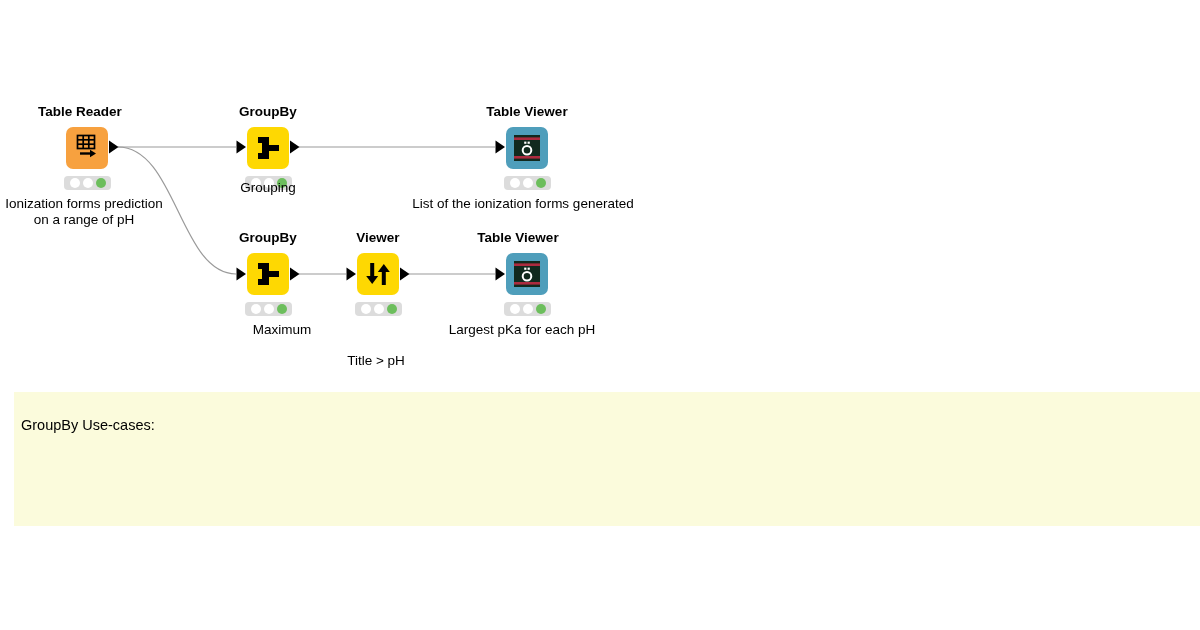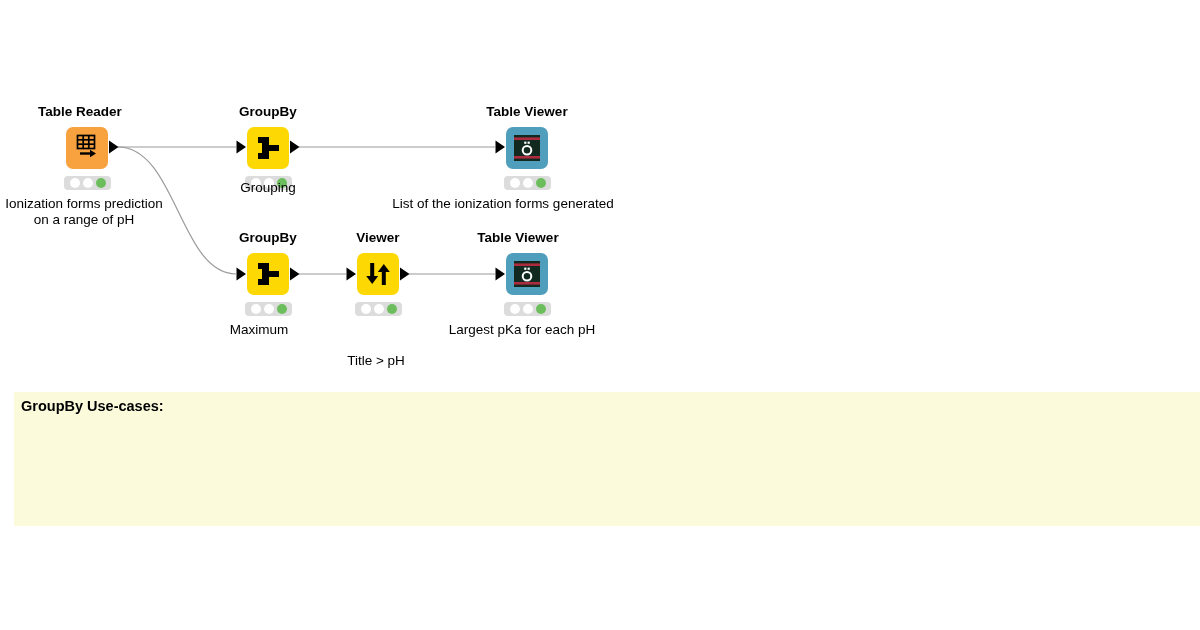--- a/index.html
+++ b/index.html
@@ -27,21 +27,21 @@
     position:absolute; width:47px; height:14px; border-radius:4px; z-index:2;
     display:flex; align-items:center; justify-content:center; gap:3px;
     background:#DCDCDC;
   }
   .status .dot { width:10px; height:10px; border-radius:50%; background:#ffffff; }
   .annotation {
     position:absolute; left:14px; top:392px; width:1186px; height:134px; z-index:0;
     background:#FBFBDC; box-sizing:border-box; padding:5px 10px 5px 7px;
     font-size:14.5px; line-height:19px;
   }
-  .annotation .heading { font-weight:bold; }
+  .annotation .heading { font-weight:normal;margin-top:19px; }
   .annotation .body { white-space:pre-line; }
 </style>
 </head>
 <body>
 
 <div class="canvas">
 
   <svg class="wires" viewBox="0 0 1200 630">
     <g stroke="#9A9A9A" stroke-width="1.2" fill="none">
       <path d="M118,147 L236,147"></path>
@@ -112,39 +112,39 @@
       <circle cx="21" cy="23.2" r="4.3" fill="none" stroke="#fff" stroke-width="2"></circle>
       <rect x="18.2" y="14.6" width="2.2" height="2.2" fill="#fff"></rect>
       <rect x="21.6" y="14.6" width="2.2" height="2.2" fill="#fff"></rect>
     </svg>
   </div>
   <div class="status" style="left: 504px; top: 176px; background: rgb(220, 220, 220);">
     <span class="dot"></span>
     <span class="dot"></span>
     <span class="dot green" style="background: rgb(108, 190, 92);"></span>
   </div>
-  <div class="node-label" style="left:353px; top:196px;">List of the ionization forms generated</div>
+  <div class="node-label" style="left:373px; top:196px;">List of the ionization forms generated</div>
 
   <div class="node-title" style="left:118px; top:230px;">GroupBy</div>
   <div class="node-icon" style="left: 247px; top: 253px; background: rgb(254, 216, 2);">
     <svg viewBox="0 0 42 42">
       <g fill="#000">
         <rect x="11" y="10" width="10" height="6"></rect>
         <rect x="15" y="10" width="7" height="22"></rect>
         <rect x="11" y="26" width="10" height="6"></rect>
         <rect x="22" y="18" width="10" height="6"></rect>
       </g>
     </svg>
   </div>
   <div class="status" style="left: 245px; top: 302px; background: rgb(220, 220, 220);">
     <span class="dot"></span>
     <span class="dot"></span>
     <span class="dot green" style="background: rgb(108, 190, 92);"></span>
   </div>
-  <div class="node-label" style="left:109px; top:322px;">Maximum</div>
+  <div class="node-label" style="left:132px; top:322px;">Maximum</div>
 
   <div class="node-title" style="left:228px; top:230px;">Viewer</div>
   <div class="node-icon" style="left: 357px; top: 253px; background: rgb(254, 216, 2);">
     <svg viewBox="0 0 42 42">
       <g fill="#000">
         <rect x="13.2" y="10" width="4" height="14"></rect>
         <polygon points="9.2,23 21.2,23 15.2,31"></polygon>
         <rect x="24.8" y="18" width="4" height="14"></rect>
         <polygon points="20.8,19 32.8,19 26.8,11"></polygon>
       </g>

